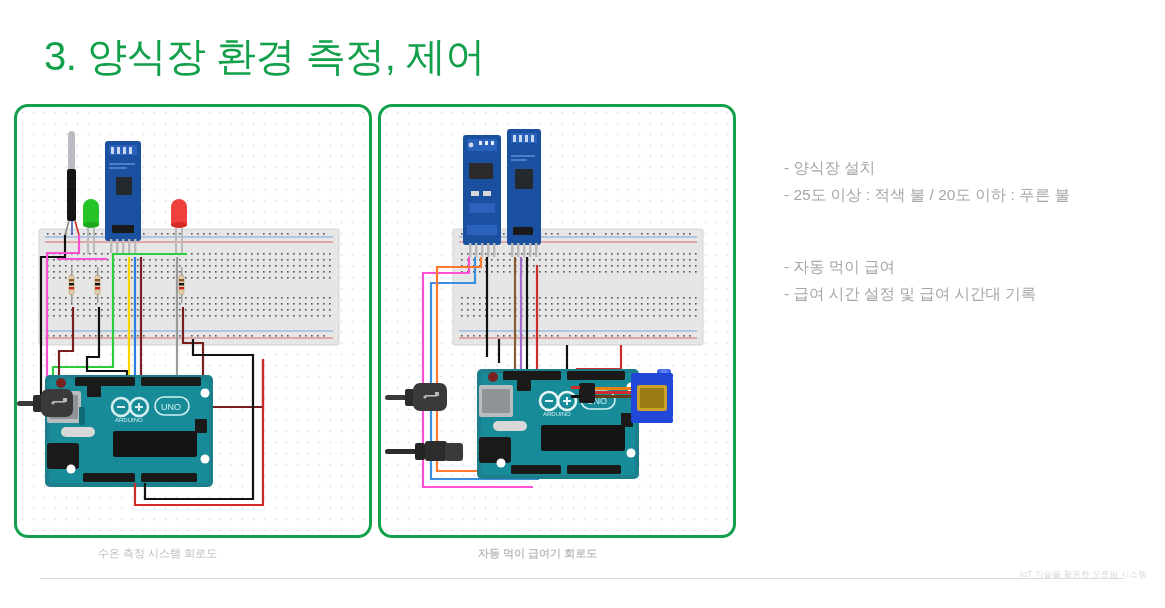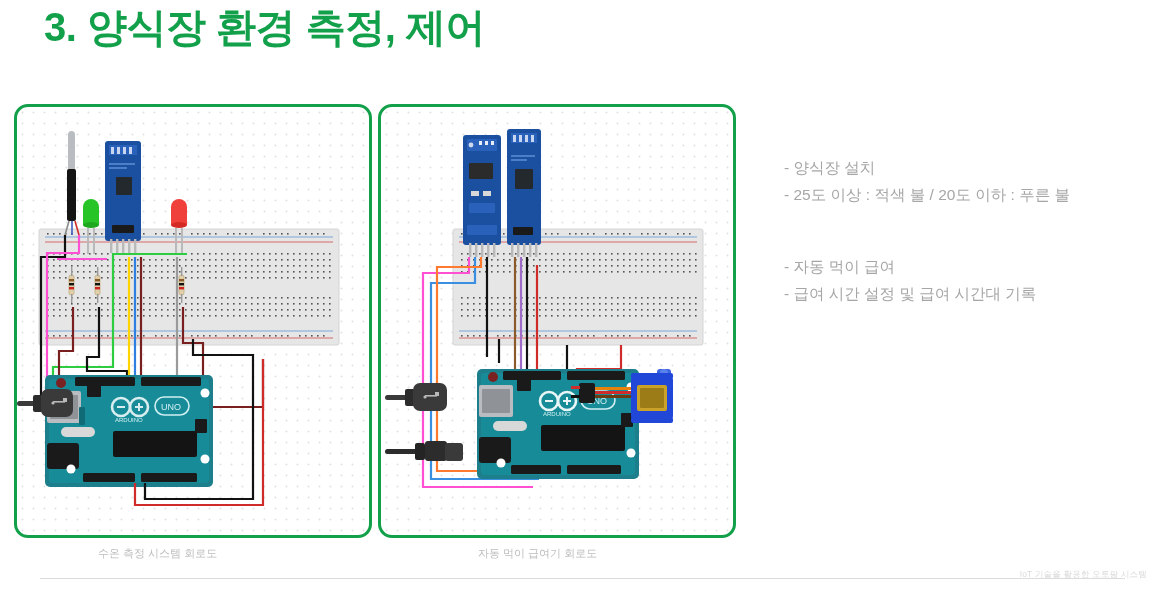--- a/index.html
+++ b/index.html
@@ -5,41 +5,41 @@
   html,body{margin:0;padding:0;}
   body{
     width:1165px;height:608px;background:#ffffff;
     font-family:"Liberation Sans","DejaVu Sans",sans-serif;
     position:relative;overflow:hidden;
   }
   .slide{position:absolute;inset:0;}
 
   
   .title{
-    position:absolute;left:44px;top:0;
-    font-size:40px;font-weight:bold;color:#12a04a;
+    position:absolute;left:44px;top:29px;
+    font-size:40px;font-weight:normal;color:#12a04a;
     letter-spacing:-0.5px;white-space:nowrap;
   }
 
   
   .panel{
     position:absolute;border:3px solid #12a04a;border-radius:14px;
     background:
       radial-gradient(circle, #e2e2e8 0.9px, rgba(0,0,0,0) 1.1px) 0 0/11px 11px,
       #ffffff;
     overflow:hidden;
   }
   #panel-left{left:14px;top:104px;width:352px;height:428px;}
   #panel-right{left:378px;top:104px;width:352px;height:428px;}
 
   .caption{
     position:absolute;font-size:11px;color:#bdbdbd;white-space:nowrap;
   }
   #caption-left{left:98px;top:546px;}
-  #caption-right{left:478px;top:546px;}
+  #caption-right{left:478px;top:546px;font-weight:bold;}
 
   
   .notes{position:absolute;left:746px;top:160px;width:410px;margin-left:38px;}
   .note-line{
     font-size:15.5px;color:#a6a6a6;line-height:1.0;white-space:nowrap;
     margin-bottom:11px;
   }
   .note-line.indent{padding-left:22px;}
   .note-gap{height:46px;}
 

